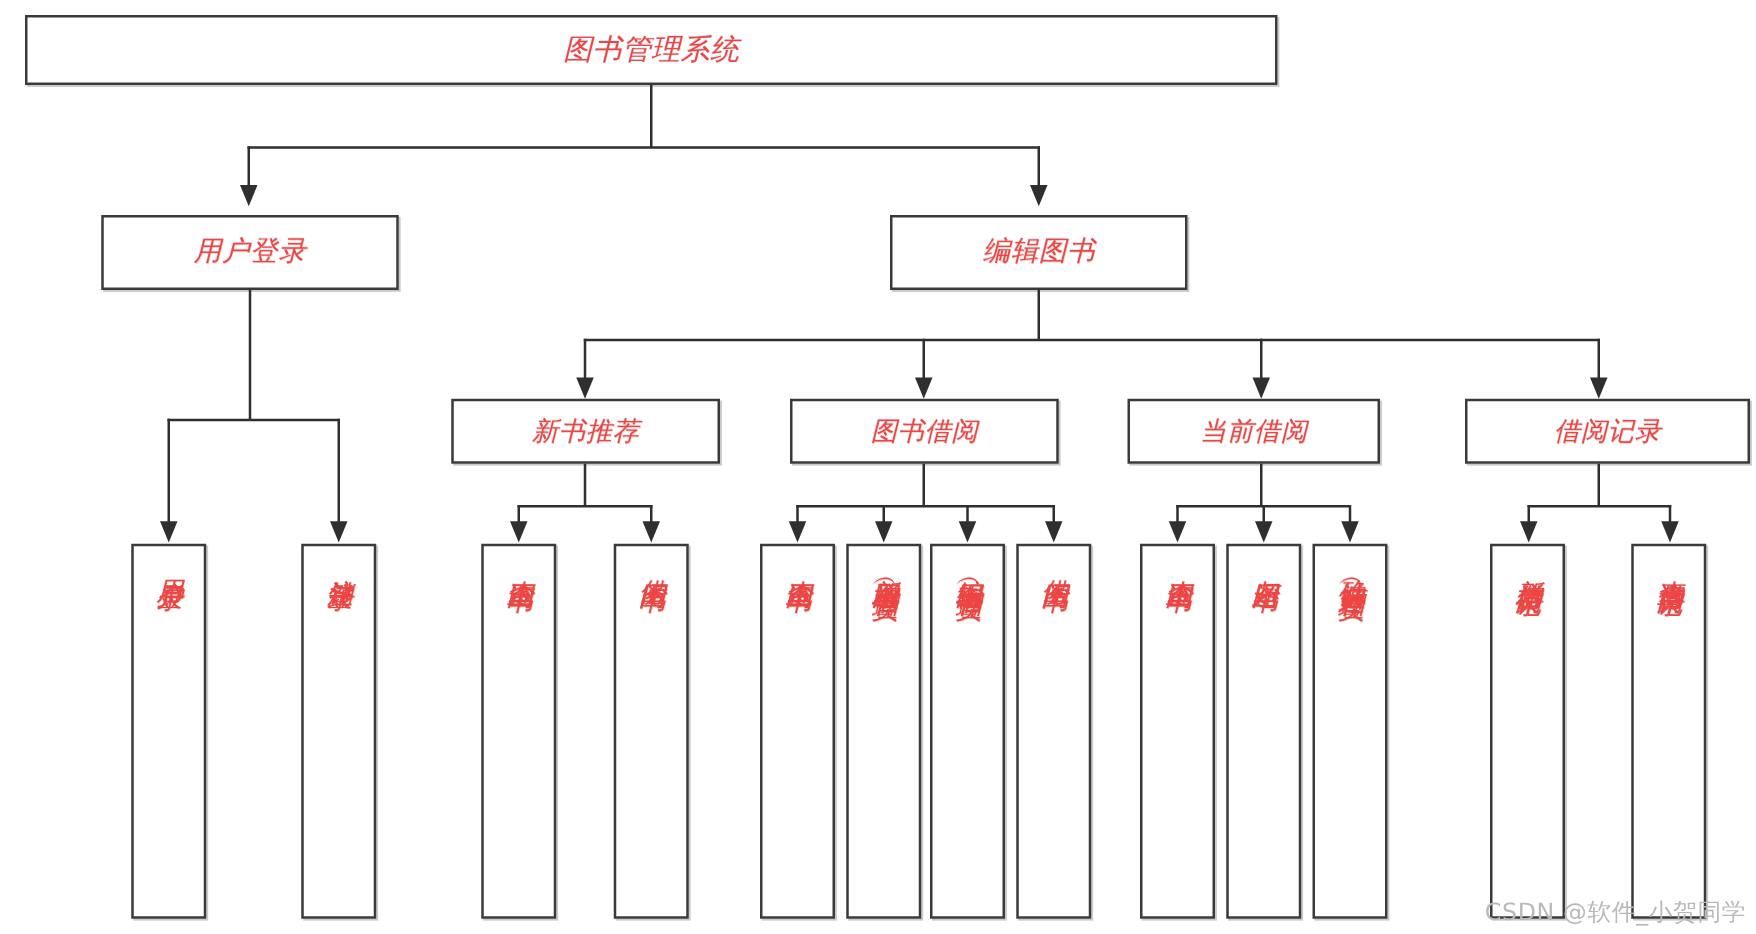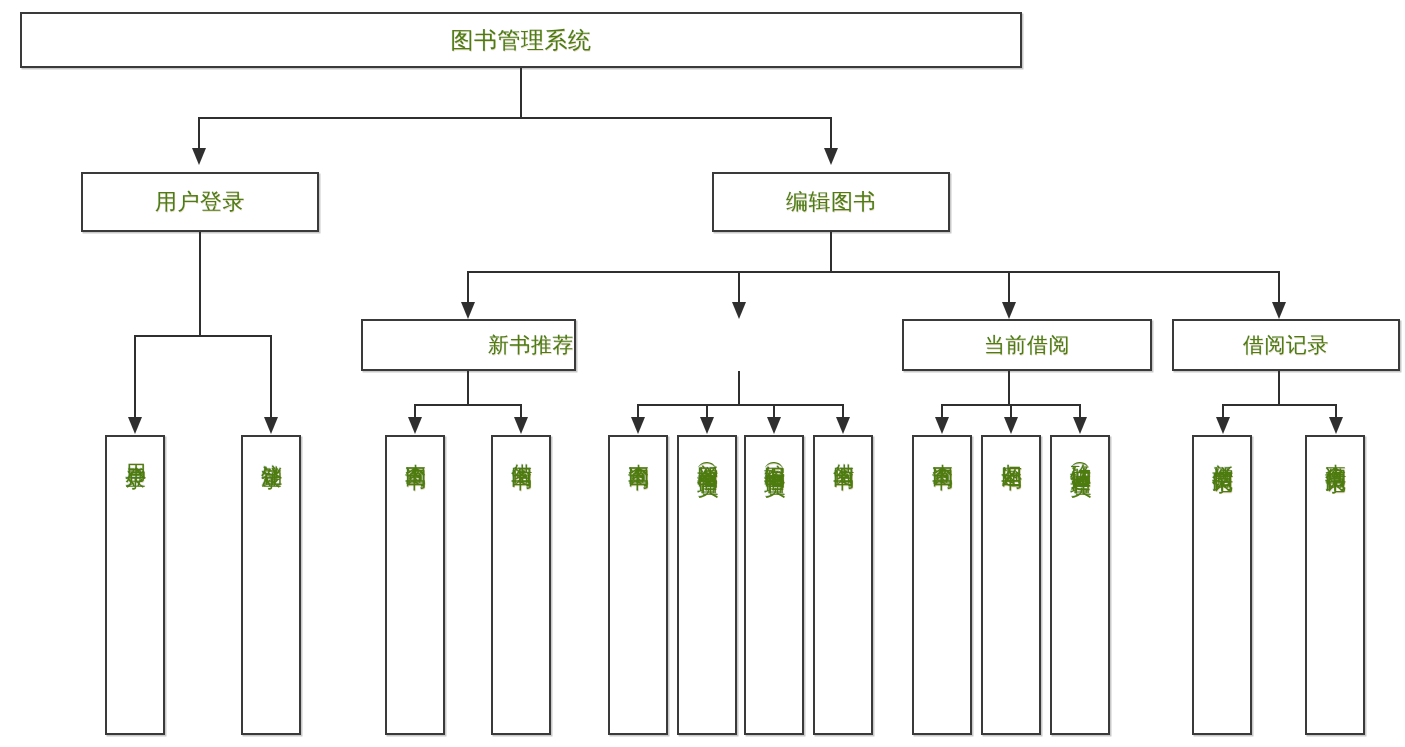--- a/index.html
+++ b/index.html
@@ -22,27 +22,28 @@
     position: absolute;
     box-sizing: border-box;
     border: 2px solid #3a3a3a;
     background: #ffffff;
     display: flex;
     align-items: center;
     justify-content: center;
     box-shadow: 1.5px 1.5px 0 0 #c9c9c9;
   }
   .node .label {
-    color: #4d7c0f;
+    color: #ef4444;
     font-size: 22px;
     line-height: 1.15;
     letter-spacing: 0.5px;
     white-space: nowrap;
     text-shadow: 0.5px 0.5px 0 rgba(200,140,90,0.30),
                  -0.5px -0.5px 0 rgba(120,170,220,0.25);
+    font-style: italic;
   }
   .node.root .label   { font-size: 23px; }
   .node.level1 .label { font-size: 22px; }
   .node.level2 .label { font-size: 21px; }
 
   
   .node.leaf {
     align-items: flex-start;
     justify-content: center;
     padding-top: 10px;
@@ -122,24 +123,27 @@
   <div class="hline" style="left:467px; top:271px; width:813px; height:2px;"></div>
   <div class="vline" style="left:467px; top:271px; width:2px; height:33px;"></div>
   <div class="arrow" style="left:461px; top:302px;"></div>
   <div class="vline" style="left:738px; top:271px; width:2px; height:33px;"></div>
   <div class="arrow" style="left:732px; top:302px;"></div>
   <div class="vline" style="left:1008px; top:271px; width:2px; height:33px;"></div>
   <div class="arrow" style="left:1002px; top:302px;"></div>
   <div class="vline" style="left:1278px; top:271px; width:2px; height:33px;"></div>
   <div class="arrow" style="left:1272px; top:302px;"></div>
 
-  <div class="node level2" style="left:361px; top:319px; width:215px; height:52px;justify-content:flex-end;">
+  <div class="node level2" style="left:361px; top:319px; width:215px; height:52px;">
     <span class="label">新书推荐</span>
   </div>
-  <div class="node level2" style="left:902px; top:319px; width:250px; height:52px;">
+  <div class="node level2" style="left:632px; top:319px; width:215px; height:52px;">
+    <span class="label">图书借阅</span>
+  </div>
+  <div class="node level2" style="left:902px; top:319px; width:202px; height:52px;">
     <span class="label">当前借阅</span>
   </div>
   <div class="node level2" style="left:1172px; top:319px; width:228px; height:52px;">
     <span class="label">借阅记录</span>
   </div>
 
   <div class="vline" style="left:467px; top:371px; width:2px; height:34px;"></div>
   <div class="hline" style="left:414px; top:404px; width:108px; height:2px;"></div>
   <div class="vline" style="left:414px; top:404px; width:2px; height:15px;"></div>
   <div class="arrow" style="left:408px; top:417px;"></div>
@@ -210,14 +214,15 @@
     <span class="label">确认归还（管理员）</span>
   </div>
 
   <div class="node leaf" style="left:1192px; top:435px; width:60px; height:300px;">
     <span class="label">新增借阅记录</span>
   </div>
   <div class="node leaf" style="left:1305px; top:435px; width:60px; height:300px;">
     <span class="label">查询借阅记录</span>
   </div>
 
+  <div id="watermark">CSDN @软件_小贺同学</div>
 
 </div>
 
 </body></html>

